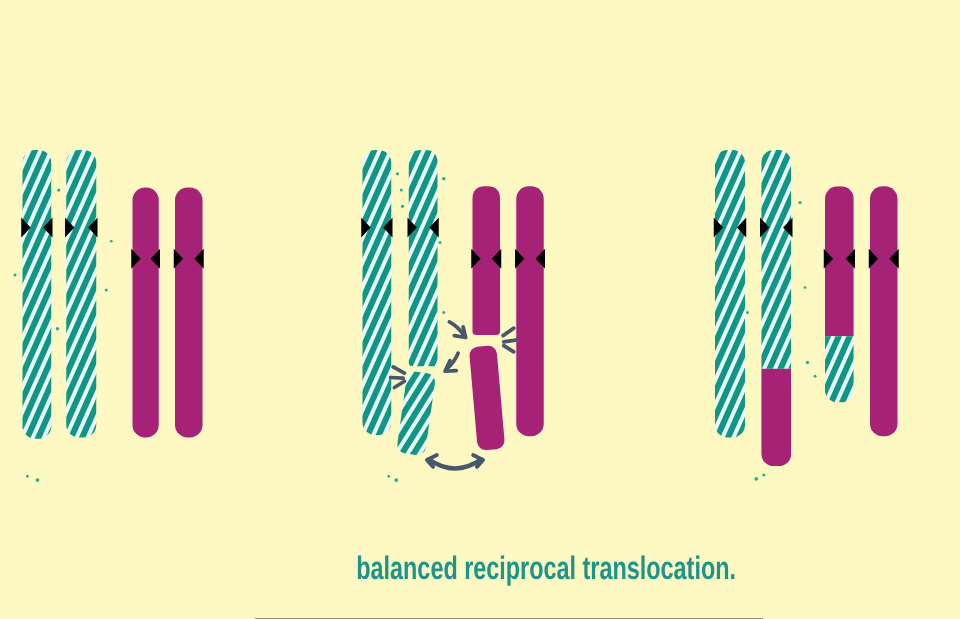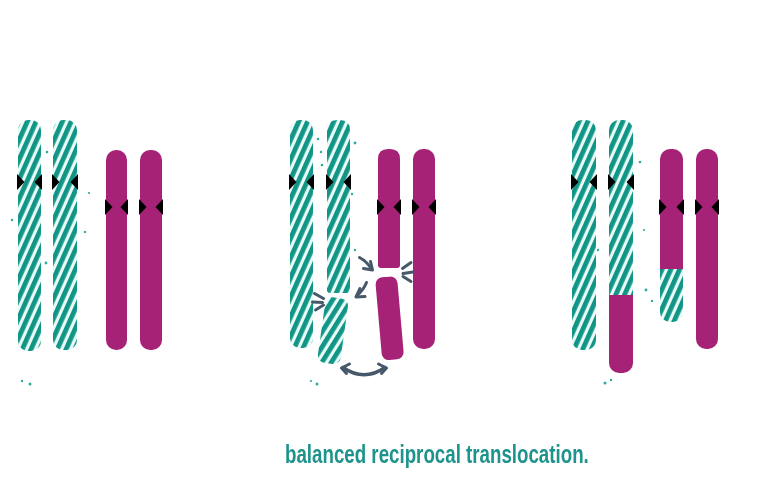--- a/index.html
+++ b/index.html
@@ -8,21 +8,21 @@
     background: #000000;
     width: 768px;
     height: 495px;
     overflow: hidden;
     font-family: "Liberation Sans", sans-serif;
   }
   .stage {
     position: relative;
     width: 768px;
     height: 495px;
-    background: #ffffff;
+    background: #fef9c3;
   }
   .stage svg {
     position: absolute;
     top: 0;
     left: 0;
   }
   .caption {
     position: absolute;
     top: 441px;
     left: 285px;

